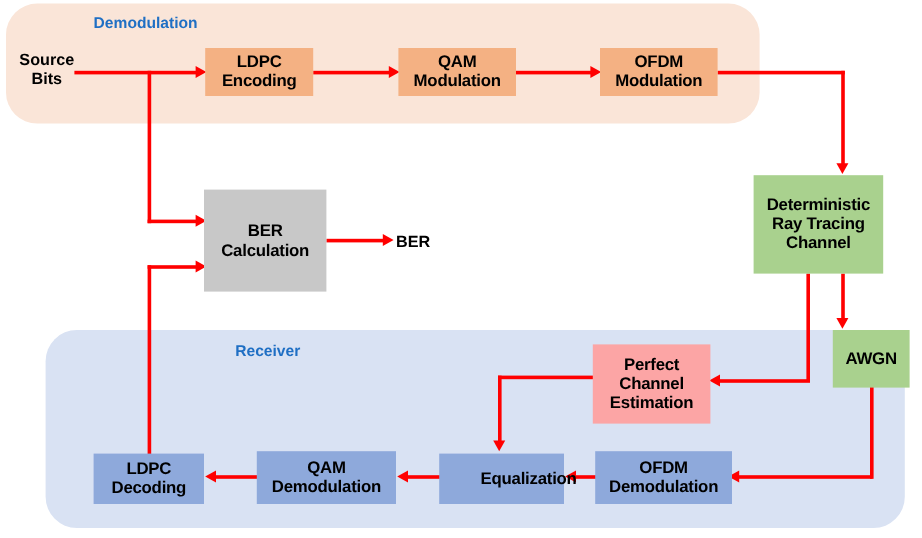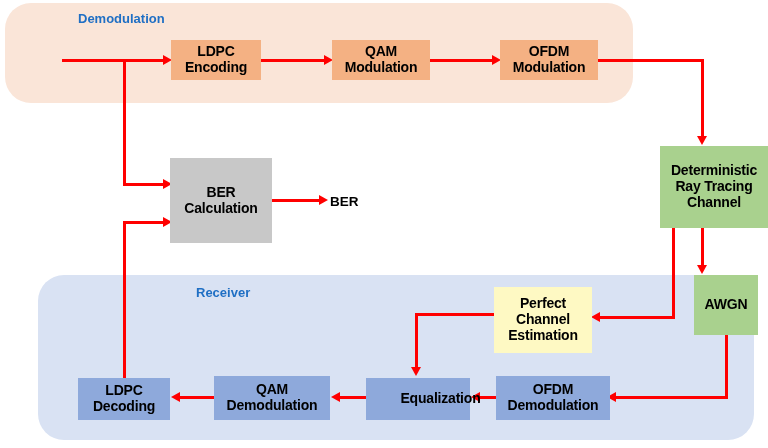--- a/index.html
+++ b/index.html
@@ -155,31 +155,31 @@
   <div class="block" style="left:500px; top:40px; width:98px; height:40px; background:#F4B183;">
     <span style="white-space:pre-line;">OFDM
 Modulation</span>
   </div>
 
   <div class="block" style="left:170px; top:158px; width:102px; height:85px; background:#C8C8C8;">
     <span style="white-space:pre-line;">BER
 Calculation</span>
   </div>
 
-  <div class="block" style="left:660px; top:146px; width:108px; height:82px; background:#A9D18E;">
+  <div class="block" style="left:628px; top:146px; width:108px; height:82px; background:#A9D18E;">
     <span style="white-space:pre-line;">Deterministic
 Ray Tracing
 Channel</span>
   </div>
 
-  <div class="block" style="left:694px; top:275px; width:64px; height:60px; background:#A9D18E;">
+  <div class="block" style="left:694px; top:275px; width:64px; height:48px; background:#A9D18E;">
     <span style="white-space:pre-line;">AWGN</span>
   </div>
 
-  <div class="block" style="left:494px; top:287px; width:98px; height:66px; background:#fef9c3;">
+  <div class="block" style="left:494px; top:287px; width:98px; height:66px; background:#fca5a5;">
     <span style="white-space:pre-line;">Perfect
 Channel
 Estimation</span>
   </div>
 
   <div class="block" style="left:496px; top:376px; width:114px; height:44px; background:#8EA9DB;">
     <span style="white-space:pre-line;">OFDM
 Demodulation</span>
   </div>
 
@@ -190,16 +190,18 @@
   <div class="block" style="left:214px; top:376px; width:116px; height:44px; background:#8EA9DB;">
     <span style="white-space:pre-line;">QAM
 Demodulation</span>
   </div>
 
   <div class="block" style="left:78px; top:378px; width:92px; height:42px; background:#8EA9DB;">
     <span style="white-space:pre-line;">LDPC
 Decoding</span>
   </div>
 
+  <div class="freetext" style="left:6px; top:42px; width:66px;">Source
+Bits</div>
 
   <div class="freetext" style="left:330px; top:194px; width:42px; text-align:left;">BER</div>
 
 </div>
 
 </body></html>

